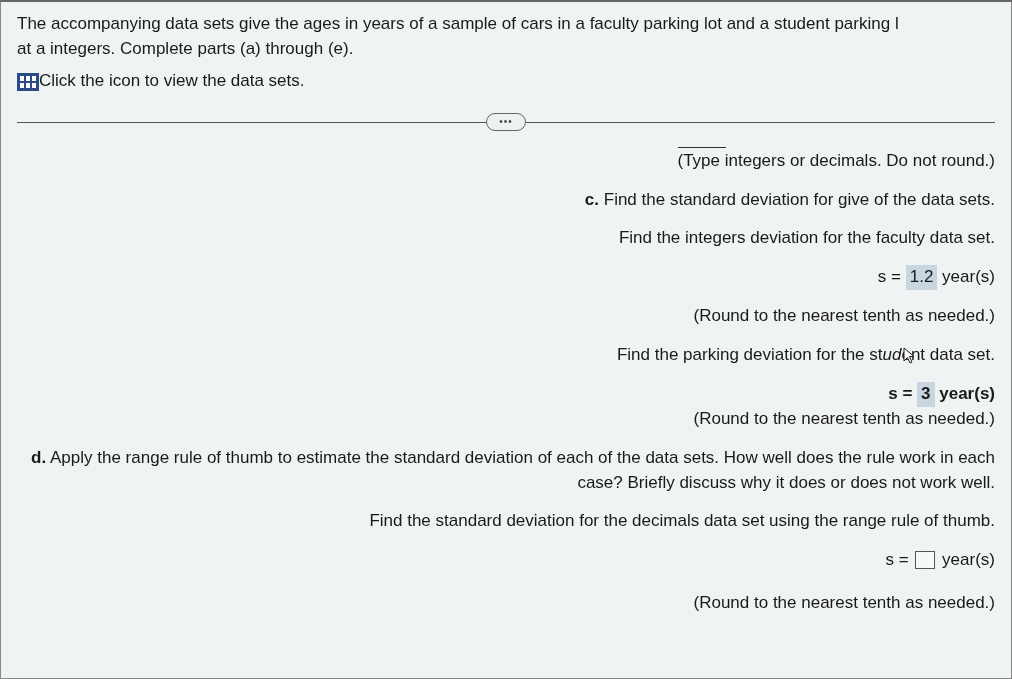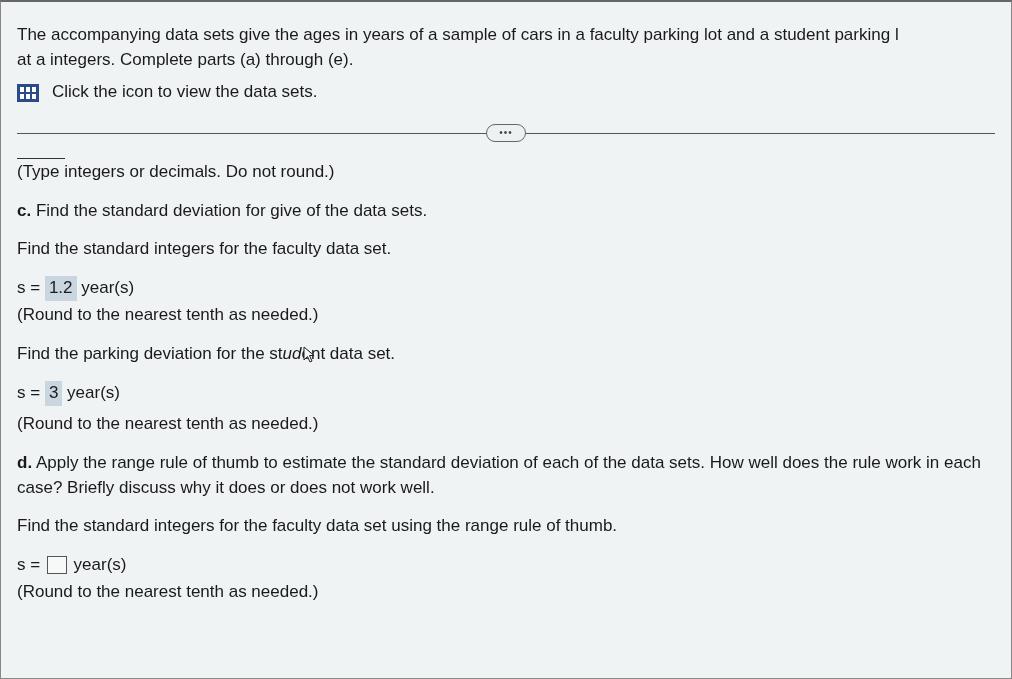--- a/index.html
+++ b/index.html
@@ -16,27 +16,26 @@
   .page {
     border: 1px solid #888;
     border-top: 2px solid #666;
     background: #f0f3f3;
     width: 100%;
     height: 100%;
     padding: 10px 0 0 0;
   }
   .intro {
     padding: 0 16px 4px 16px;
-    margin-top: 11px;
   }
   .icon-row {
     padding: 4px 16px 10px 16px;
     display: flex;
     align-items: center;
-    gap: 13px;
+    gap: 0;
   }
   .table-icon {
     width: 22px;
     height: 18px;
     border: 2px solid #2a4a8a;
     display: grid;
     grid-template-columns: 1fr 1fr 1fr;
     grid-template-rows: 1fr 1fr;
     background: #fff;
   }
@@ -68,20 +67,21 @@
     color: #444;
     cursor: pointer;
   }
   .pill-dots {
     font-size: 10px;
     letter-spacing: 1px;
     line-height: 1;
   }
   .content {
     padding: 0 16px;
+    text-align: right;
   }
   .content p {
     margin-bottom: 14px;
   }
   .overline-text {
     position: relative;
     display: inline-block;
   }
   .overline-text::before {
     content: "";
@@ -150,43 +150,43 @@
   </div>
 
   <div class="content">
 
     <p class="overline-text">(Type integers or decimals. Do not round.)</p>
 
     <p>
       <span class="bold">c.</span><span> Find the standard deviation for give of the data sets.</span>
     </p>
 
-    <p>Find the standard integers for the faculty data set.</p>
+    <p>Find the integers deviation for the faculty data set.</p>
 
-    <p style="margin-bottom:2px;">
+    <p style="margin-bottom:14px;">
       <span>s = </span><span class="filled">1.2</span><span> year(s)</span>
     </p>
     <p>(Round to the nearest tenth as needed.)</p>
 
     <p>
       <span>Find the parking deviation for the st</span><span class="cursor-overlay"><span>ud</span><svg class="cursor-svg" viewBox="0 0 16 20">
             <path d="M1 1 L1 14 L4.5 10.5 L7 16 L9 15 L6.5 9.5 L11 9.5 Z" fill="#f6f8f8" stroke="#222" stroke-width="1"></path>
           </svg></span><span>ent data set.</span>
     </p>
 
-    <p style="margin-bottom:6px;">
+    <p style="margin-bottom:0;font-weight:bold;">
       <span>s = </span><span class="filled">3</span><span> year(s)</span>
     </p>
     <p>(Round to the nearest tenth as needed.)</p>
 
     <p>
       <span class="bold">d.</span><span> Apply the range rule of thumb to estimate the standard deviation of each of the data sets. How well does the rule work in each case? Briefly discuss why it does or does not work well.</span>
     </p>
 
-    <p>Find the standard integers for the faculty data set using the range rule of thumb.</p>
+    <p>Find the standard deviation for the decimals data set using the range rule of thumb.</p>
 
-    <p style="margin-bottom:2px;">
+    <p style="margin-bottom:18px;">
       <span>s = </span><span class="empty-box"></span><span> year(s)</span>
     </p>
     <p style="margin-bottom:0;">(Round to the nearest tenth as needed.)</p>
 
   </div>
 </div>
 
 </body></html>

